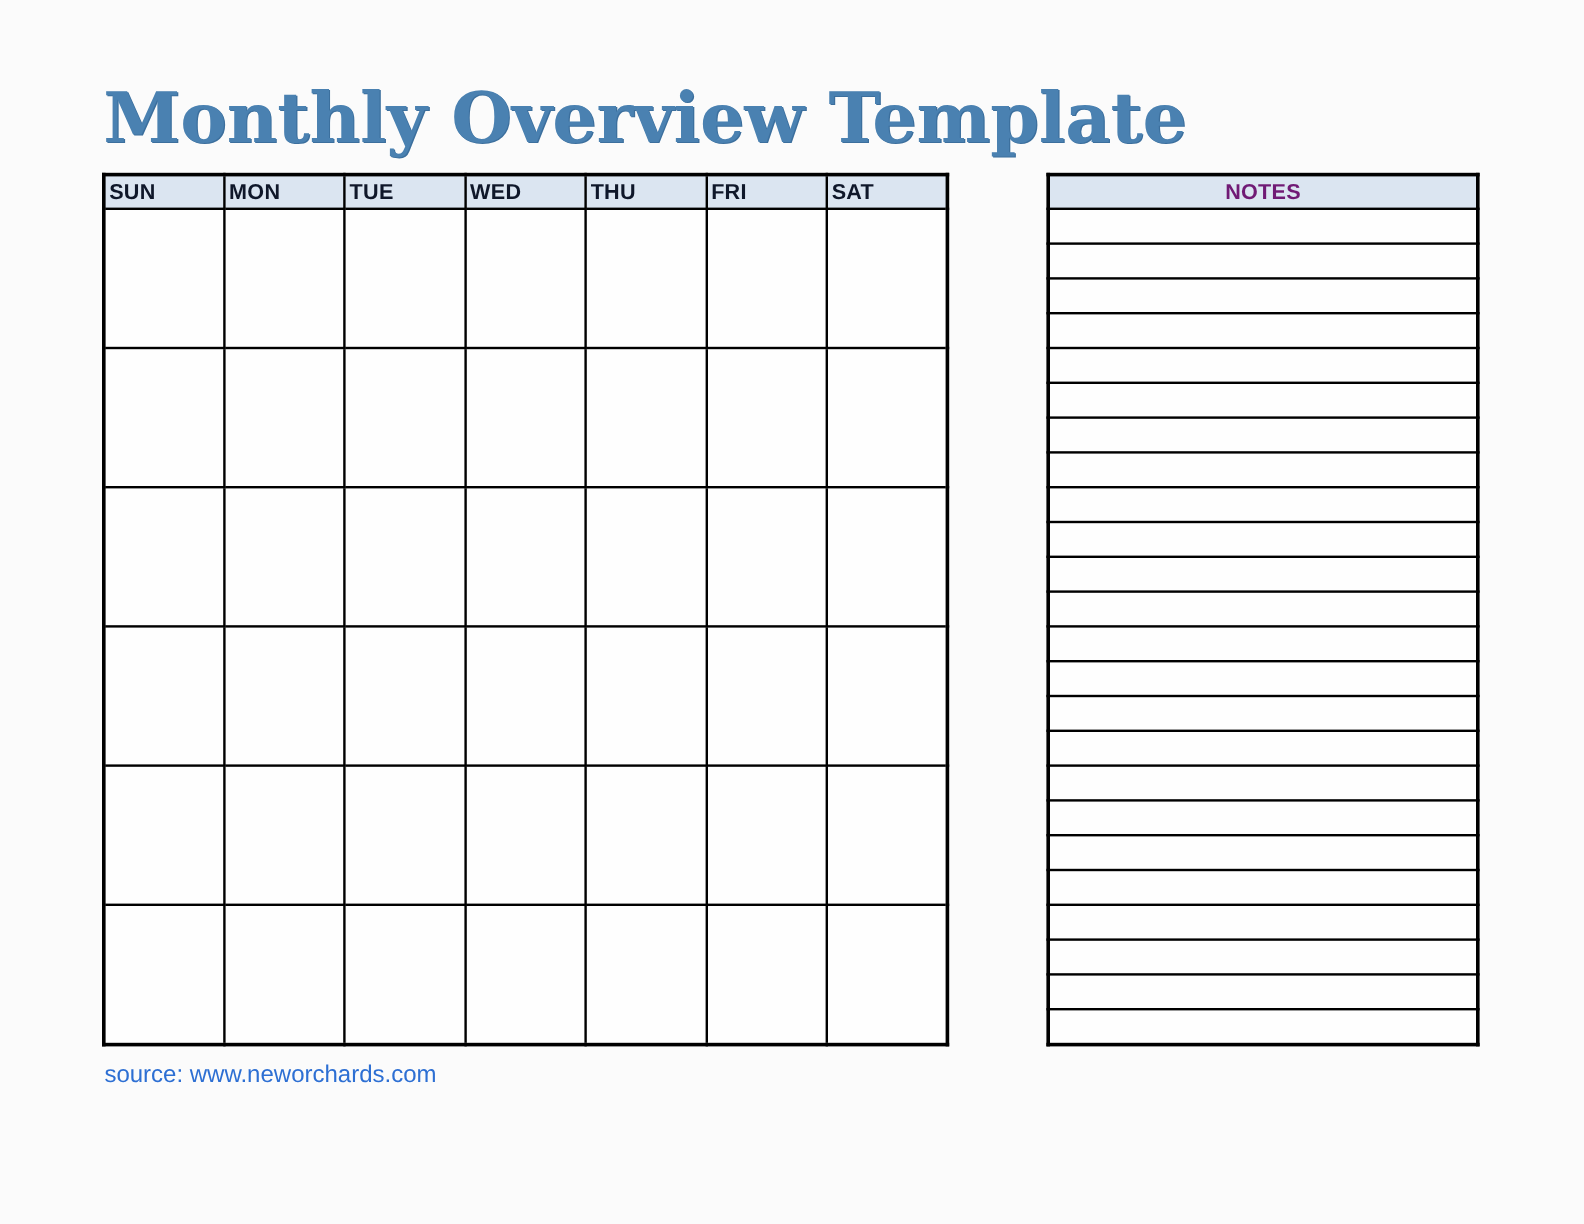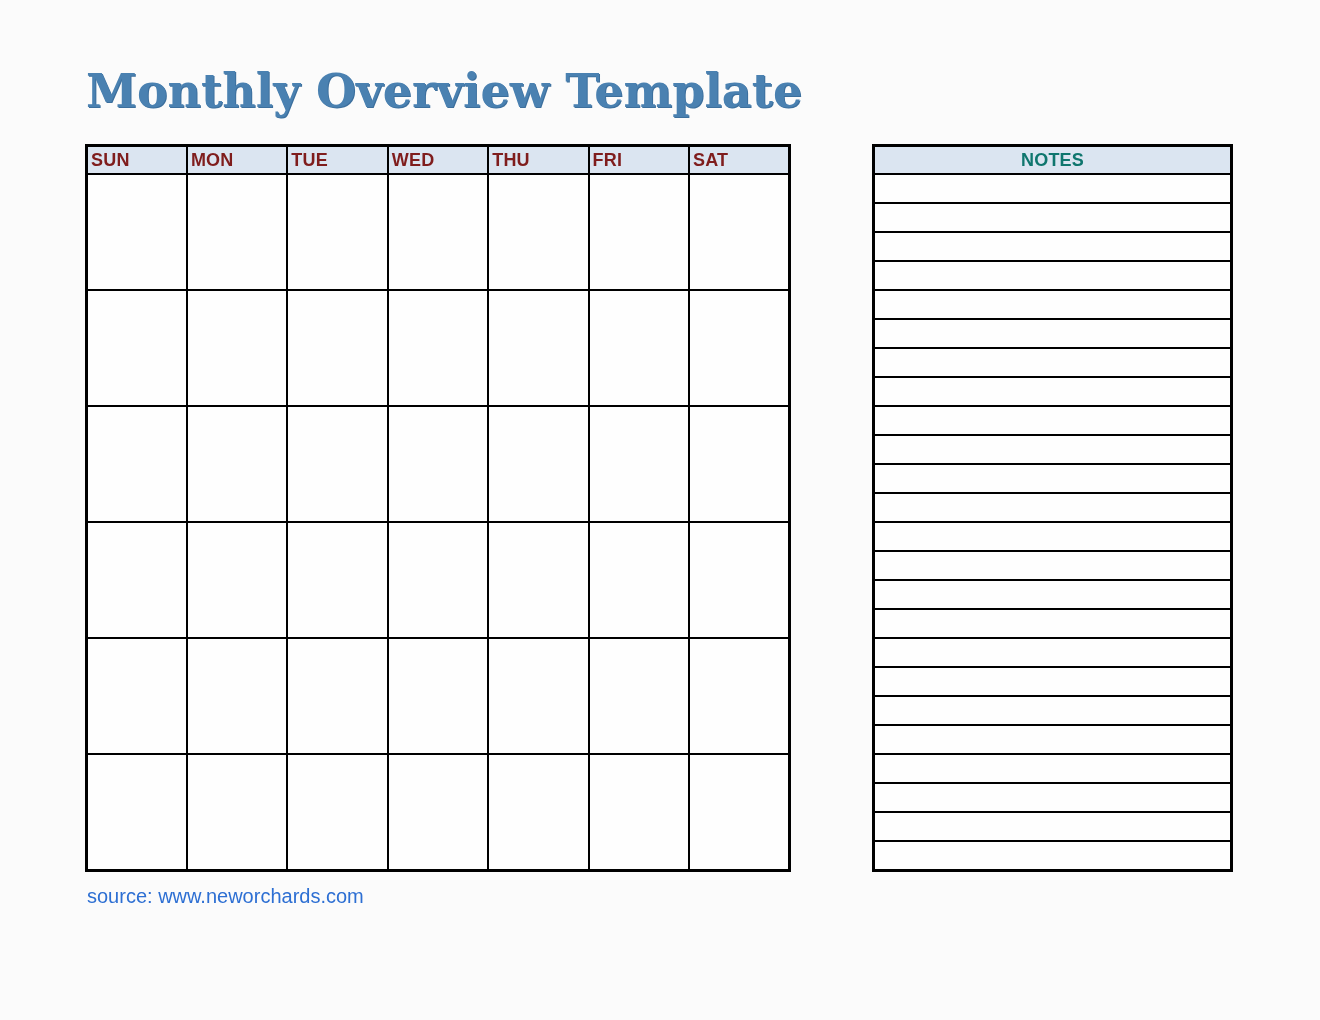--- a/index.html
+++ b/index.html
@@ -14,21 +14,21 @@
     position: relative;
     overflow: hidden;
   }
   .page-title {
     position: absolute;
     left: 86px;
     top: 64px;
     margin: 0;
     font-family: "DejaVu Serif", serif;
     font-weight: bold;
-    font-size: 46px;
+    font-size: 58px;
     line-height: 1.2;
     color: #4a81b1;
     text-shadow: 1px 1px 0 #3c6f9d;
     letter-spacing: 0px;
     white-space: nowrap;
   }
   table.calendar {
     position: absolute;
     left: 85px;
     top: 144px;
@@ -37,21 +37,21 @@
     table-layout: fixed;
     border: 3px solid #000;
     background: #fefefe;
   }
   table.calendar th {
     height: 26px;
     background: #dbe5f1;
     border: 2px solid #000;
     font-size: 18px;
     font-weight: bold;
-    color: #7f1d1d;
+    color: #0f172a;
     text-align: left;
     padding: 0 0 0 3px;
     letter-spacing: 0.2px;
   }
   table.calendar td {
     height: 114px;
     border: 2px solid #000;
     background: #fefefe;
     padding: 0;
   }
@@ -64,21 +64,21 @@
     table-layout: fixed;
     border: 3px solid #000;
     background: #fefefe;
   }
   table.notes th {
     height: 26px;
     background: #dbe5f1;
     border: 2px solid #000;
     font-size: 18px;
     font-weight: bold;
-    color: #0f766e;
+    color: #701a75;
     text-align: center;
     padding: 0;
     letter-spacing: 0.2px;
   }
   table.notes td {
     height: 27px;
     border: 2px solid #000;
     background: #fefefe;
     padding: 0;
   }

